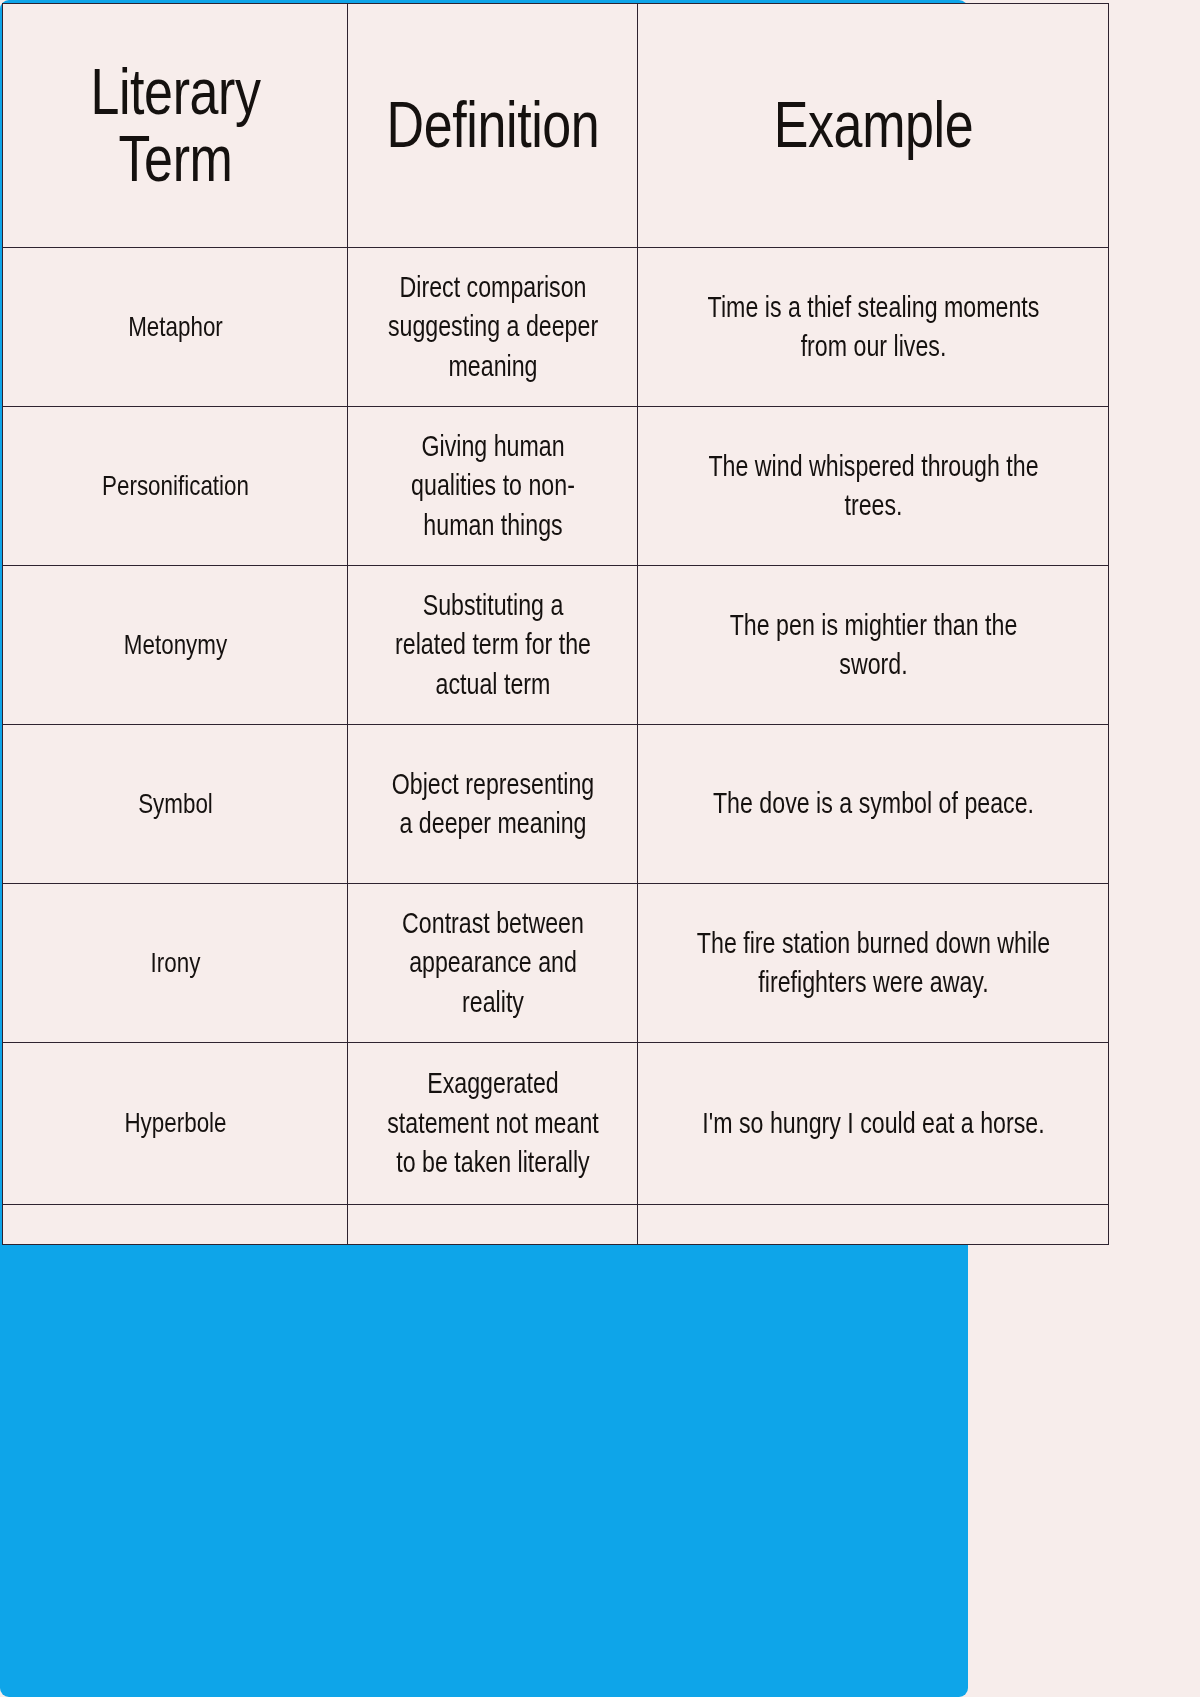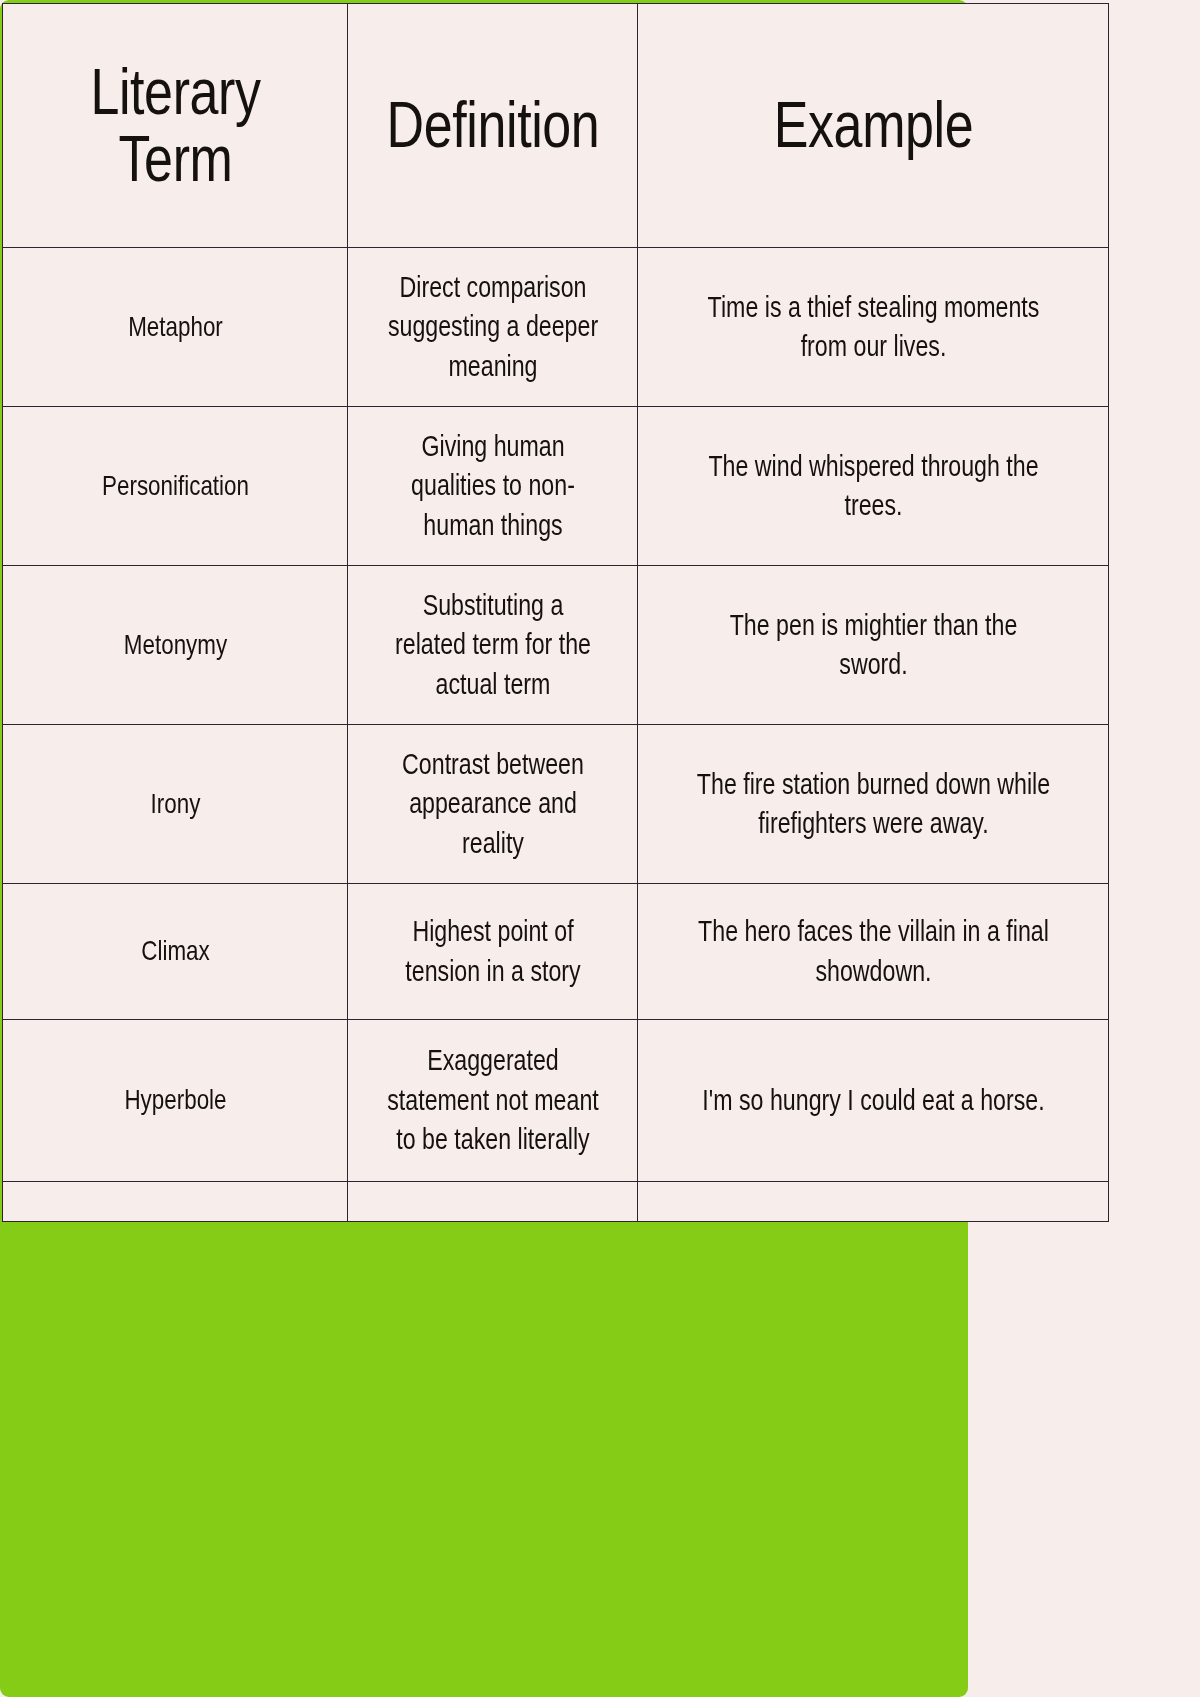--- a/index.html
+++ b/index.html
@@ -11,21 +11,21 @@
     height: 1697px;
     background: #f7edeb;
     font-family: "Liberation Sans", "DejaVu Sans", sans-serif;
     overflow: hidden;
   }
 
   .page {
     position: relative;
     width: 968px;
     height: 1697px;
-    background: #84cc16;
+    background: #0ea5e9;
     box-sizing: border-box;
     border-radius: 9px;
   }
 
   .table-wrap {
     position: absolute;
     left: 2px;
     top: 3px;
     width: 1106px;
   }
@@ -121,29 +121,29 @@
         <tr class="r-personification">
           <td class="term">Personification</td>
           <td class="definition">Giving human qualities to non-human things</td>
           <td class="example">The wind whispered through the trees.</td>
         </tr>
         <tr class="r-metonymy">
           <td class="term">Metonymy</td>
           <td class="definition">Substituting a related term for the actual term</td>
           <td class="example">The pen is mightier than the sword.</td>
         </tr>
+        <tr class="r-symbol">
+          <td class="term">Symbol</td>
+          <td class="definition">Object representing a deeper meaning</td>
+          <td class="example">The dove is a symbol of peace.</td>
+        </tr>
         <tr class="r-irony">
           <td class="term">Irony</td>
           <td class="definition">Contrast between appearance and reality</td>
           <td class="example">The fire station burned down while firefighters were away.</td>
-        </tr>
-        <tr class="r-climax">
-          <td class="term">Climax</td>
-          <td class="definition">Highest point of tension in a story</td>
-          <td class="example">The hero faces the villain in a final showdown.</td>
         </tr>
         <tr class="r-hyperbole">
           <td class="term">Hyperbole</td>
           <td class="definition">Exaggerated statement not meant to be taken literally</td>
           <td class="example">I'm so hungry I could eat a horse.</td>
         </tr>
         <tr class="r-partial">
           <td class="term"></td>
           <td class="definition"></td>
           <td class="example"></td>

